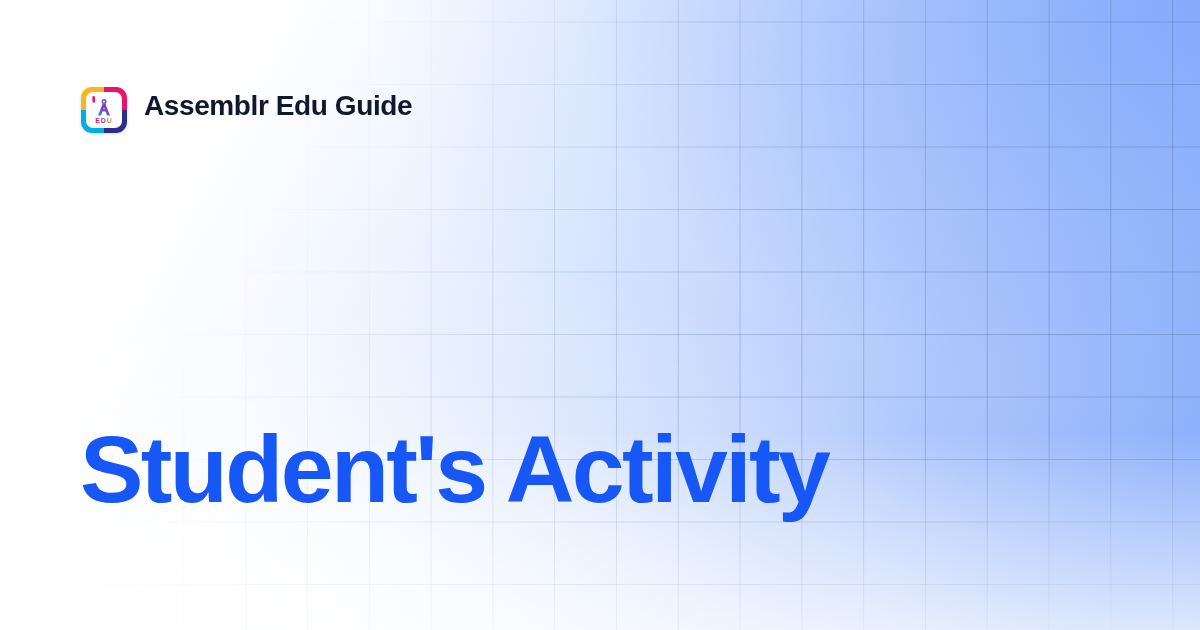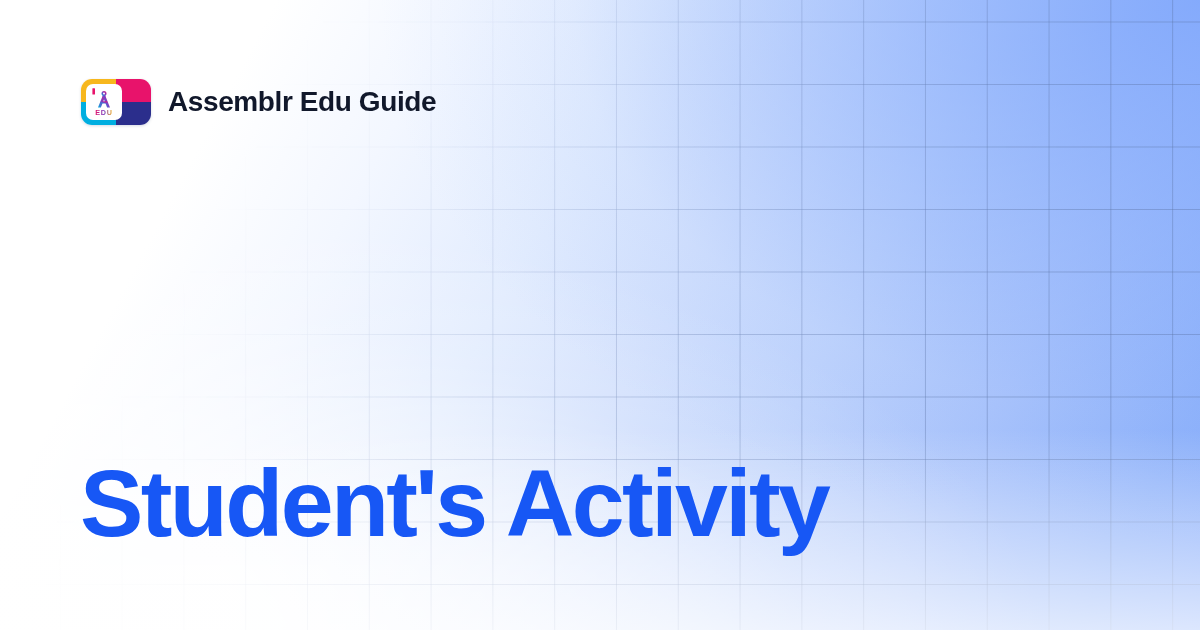--- a/index.html
+++ b/index.html
@@ -93,26 +93,27 @@
   .brand {
     position: absolute;
     left: 81px;
     top: 79px;
     display: flex;
     align-items: center;
     gap: 17px;
   }
   .brand-logo {
     position: relative;
-    width: 70px;
+    width: 46px;
     height: 46px;
     border-radius: 11px;
     overflow: hidden;
     flex: 0 0 auto;
     box-shadow: 0 1px 3px rgba(25,48,105,0.18);
+    margin-top: 8px;
   }
   .brand-logo .q {
     position: absolute;
     width: 50%;
     height: 50%;
   }
   .q-tl { left: 0;   top: 0;    background: #F7B71D; }
   .q-tr { right: 0;  top: 0;    background: #E8136B; }
   .q-bl { left: 0;   bottom: 0; background: #00AEE0; }
   .q-br { right: 0;  bottom: 0; background: #2B2E8C; }
@@ -138,21 +139,21 @@
     font-weight: bold;
     letter-spacing: -0.4px;
     color: #11182B;
     white-space: nowrap;
   }
 
   
   .headline {
     position: absolute;
     left: 80px;
-    top: 456px;
+    top: 422px;
     font-size: 95px;
     line-height: 1;
     font-weight: bold;
     letter-spacing: -2.6px;
     color: #1757F5;
     white-space: nowrap;
   }
 </style>
 </head>
 <body>

